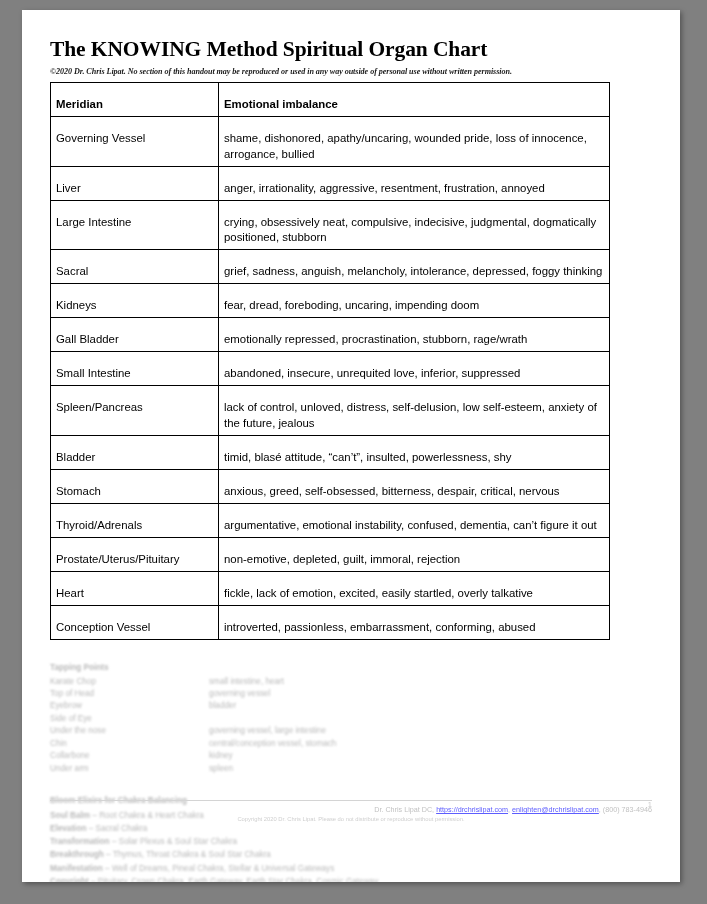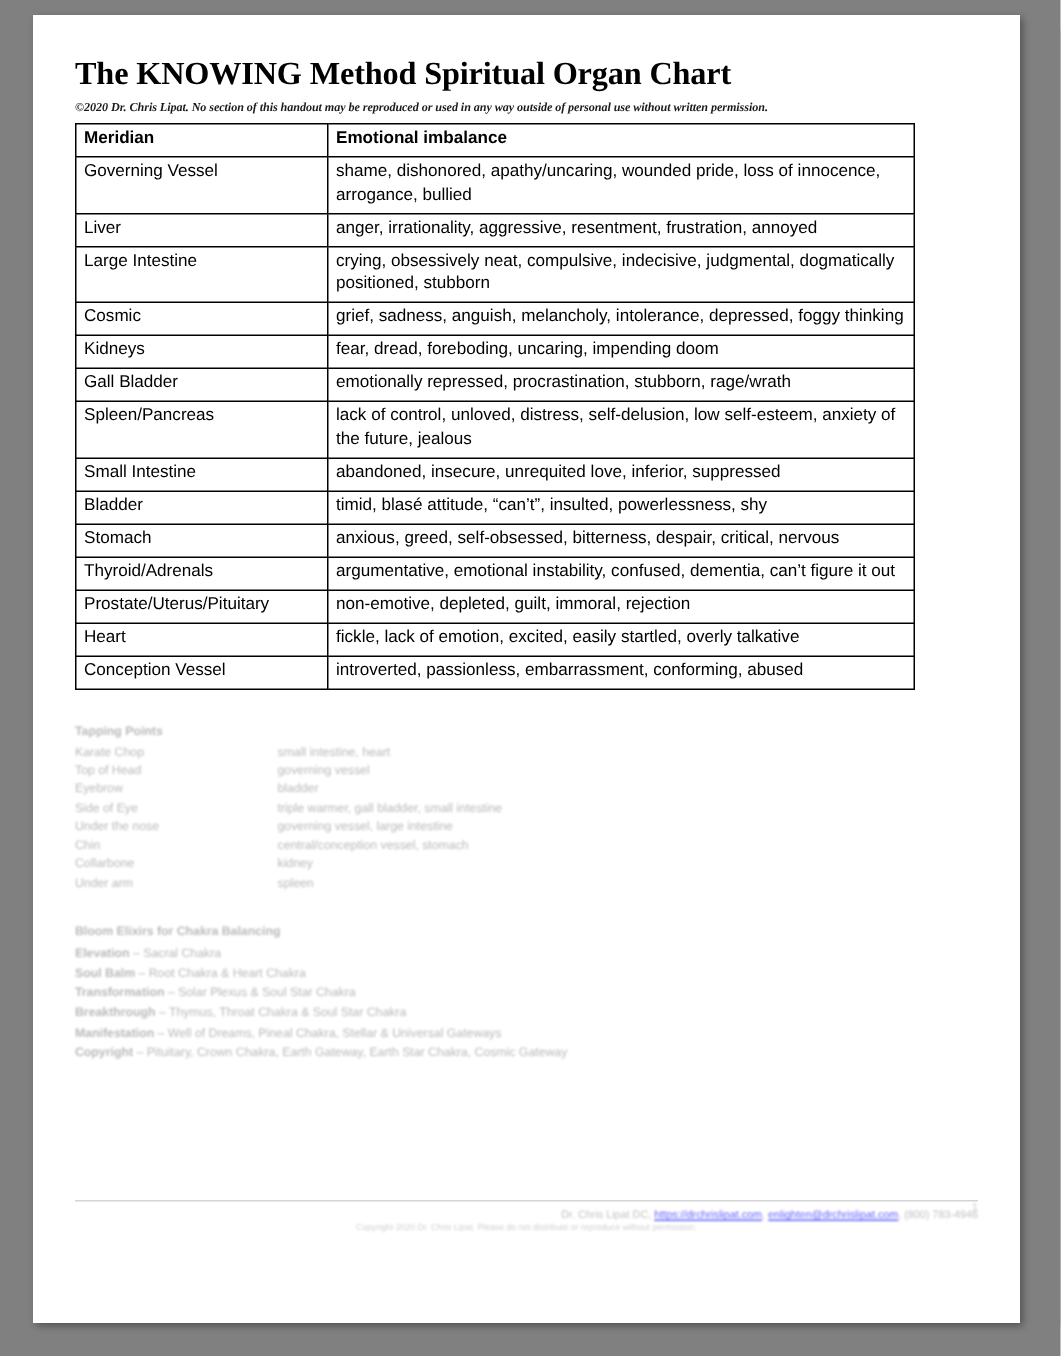--- a/index.html
+++ b/index.html
@@ -55,21 +55,21 @@
     letter-spacing: -0.05px;
   }
   table.organ-chart {
     border-collapse: collapse;
     width: 559px;
     table-layout: fixed;
     margin: 0;
   }
   table.organ-chart td, table.organ-chart th {
     border: 1px solid #000000;
-    padding: 2px 5px 3px 5px;
+    padding: 14px 5px 3px 5px;
     vertical-align: top;
     text-align: left;
     font-size: 11.4px;
     line-height: 1.40;
     color: #000000;
     font-family: "Liberation Sans", sans-serif;
   }
   table.organ-chart th {
     font-weight: bold;
   }
@@ -86,20 +86,21 @@
     margin-top: 22px;
     font-size: 8.2px;
     line-height: 1.52;
   }
   .tapping-heading {
     font-weight: bold;
     margin-bottom: 1px;
   }
   .tapping-row {
     display: flex;
+    gap: 24px;
   }
   .tapping-name { width: 135px; flex: 0 0 135px; }
   .tapping-value { flex: 1 1 auto; }
 
   .elixir-section {
     margin-top: 19px;
     font-size: 8.2px;
     line-height: 1.62;
   }
   .elixir-heading {
@@ -178,40 +179,40 @@
           </tr>
           <tr>
             <td>Liver</td>
             <td>anger, irrationality, aggressive, resentment, frustration, annoyed</td>
           </tr>
           <tr>
             <td>Large Intestine</td>
             <td>crying, obsessively neat, compulsive, indecisive, judgmental, dogmatically positioned, stubborn</td>
           </tr>
           <tr>
-            <td>Cosmic</td>
+            <td>Sacral</td>
             <td>grief, sadness, anguish, melancholy, intolerance, depressed, foggy thinking</td>
           </tr>
           <tr>
             <td>Kidneys</td>
             <td>fear, dread, foreboding, uncaring, impending doom</td>
           </tr>
           <tr>
             <td>Gall Bladder</td>
             <td>emotionally repressed, procrastination, stubborn, rage/wrath</td>
           </tr>
           <tr>
+            <td>Small Intestine</td>
+            <td>abandoned, insecure, unrequited love, inferior, suppressed</td>
+          </tr>
+          <tr>
             <td>Spleen/Pancreas</td>
             <td>lack of control, unloved, distress, self-delusion, low self-esteem, anxiety of the future, jealous</td>
           </tr>
           <tr>
-            <td>Small Intestine</td>
-            <td>abandoned, insecure, unrequited love, inferior, suppressed</td>
-          </tr>
-          <tr>
             <td>Bladder</td>
             <td>timid, blasé attitude, “can’t”, insulted, powerlessness, shy</td>
           </tr>
           <tr>
             <td>Stomach</td>
             <td>anxious, greed, self-obsessed, bitterness, despair, critical, nervous</td>
           </tr>
           <tr>
             <td>Thyroid/Adrenals</td>
             <td>argumentative, emotional instability, confused, dementia, can’t figure it out</td>
@@ -241,21 +242,20 @@
         <div class="tapping-row">
           <div class="tapping-name">Top of Head</div>
           <div class="tapping-value">governing vessel</div>
         </div>
         <div class="tapping-row">
           <div class="tapping-name">Eyebrow</div>
           <div class="tapping-value">bladder</div>
         </div>
         <div class="tapping-row">
           <div class="tapping-name">Side of Eye</div>
-          <div class="tapping-value">triple warmer, gall bladder, small intestine</div>
         </div>
         <div class="tapping-row">
           <div class="tapping-name">Under the nose</div>
           <div class="tapping-value">governing vessel, large intestine</div>
         </div>
         <div class="tapping-row">
           <div class="tapping-name">Chin</div>
           <div class="tapping-value">central/conception vessel, stomach</div>
         </div>
         <div class="tapping-row">
@@ -265,26 +265,26 @@
         <div class="tapping-row">
           <div class="tapping-name">Under arm</div>
           <div class="tapping-value">spleen</div>
         </div>
       </div>
 
       <div class="elixir-section faded">
         <div class="elixir-heading">Bloom Elixirs for Chakra Balancing</div>
 
         <div class="elixir-row">
+          <span class="nm">Soul Balm</span>
+          <span>– Root Chakra &amp; Heart Chakra</span>
+        </div>
+        <div class="elixir-row">
           <span class="nm">Elevation</span>
           <span>– Sacral Chakra</span>
-        </div>
-        <div class="elixir-row">
-          <span class="nm">Soul Balm</span>
-          <span>– Root Chakra &amp; Heart Chakra</span>
         </div>
         <div class="elixir-row">
           <span class="nm">Transformation</span>
           <span>– Solar Plexus &amp; Soul Star Chakra</span>
         </div>
         <div class="elixir-row">
           <span class="nm">Breakthrough</span>
           <span>– Thymus, Throat Chakra &amp; Soul Star Chakra</span>
         </div>
         <div class="elixir-row">

